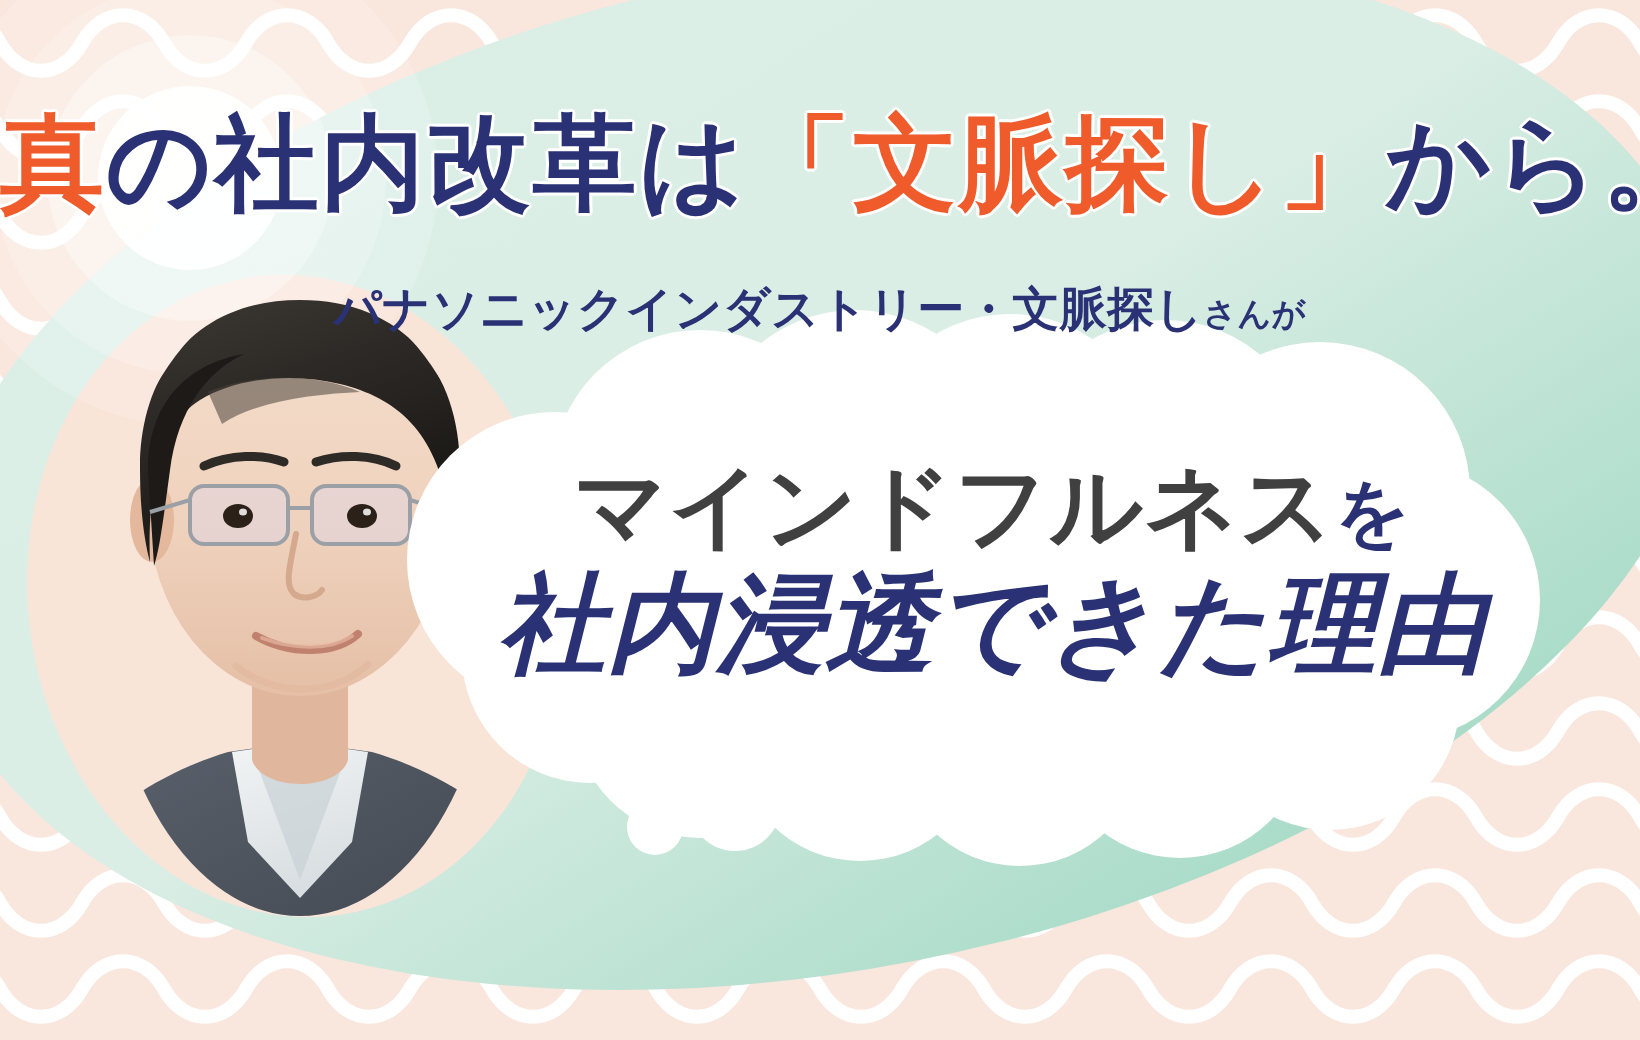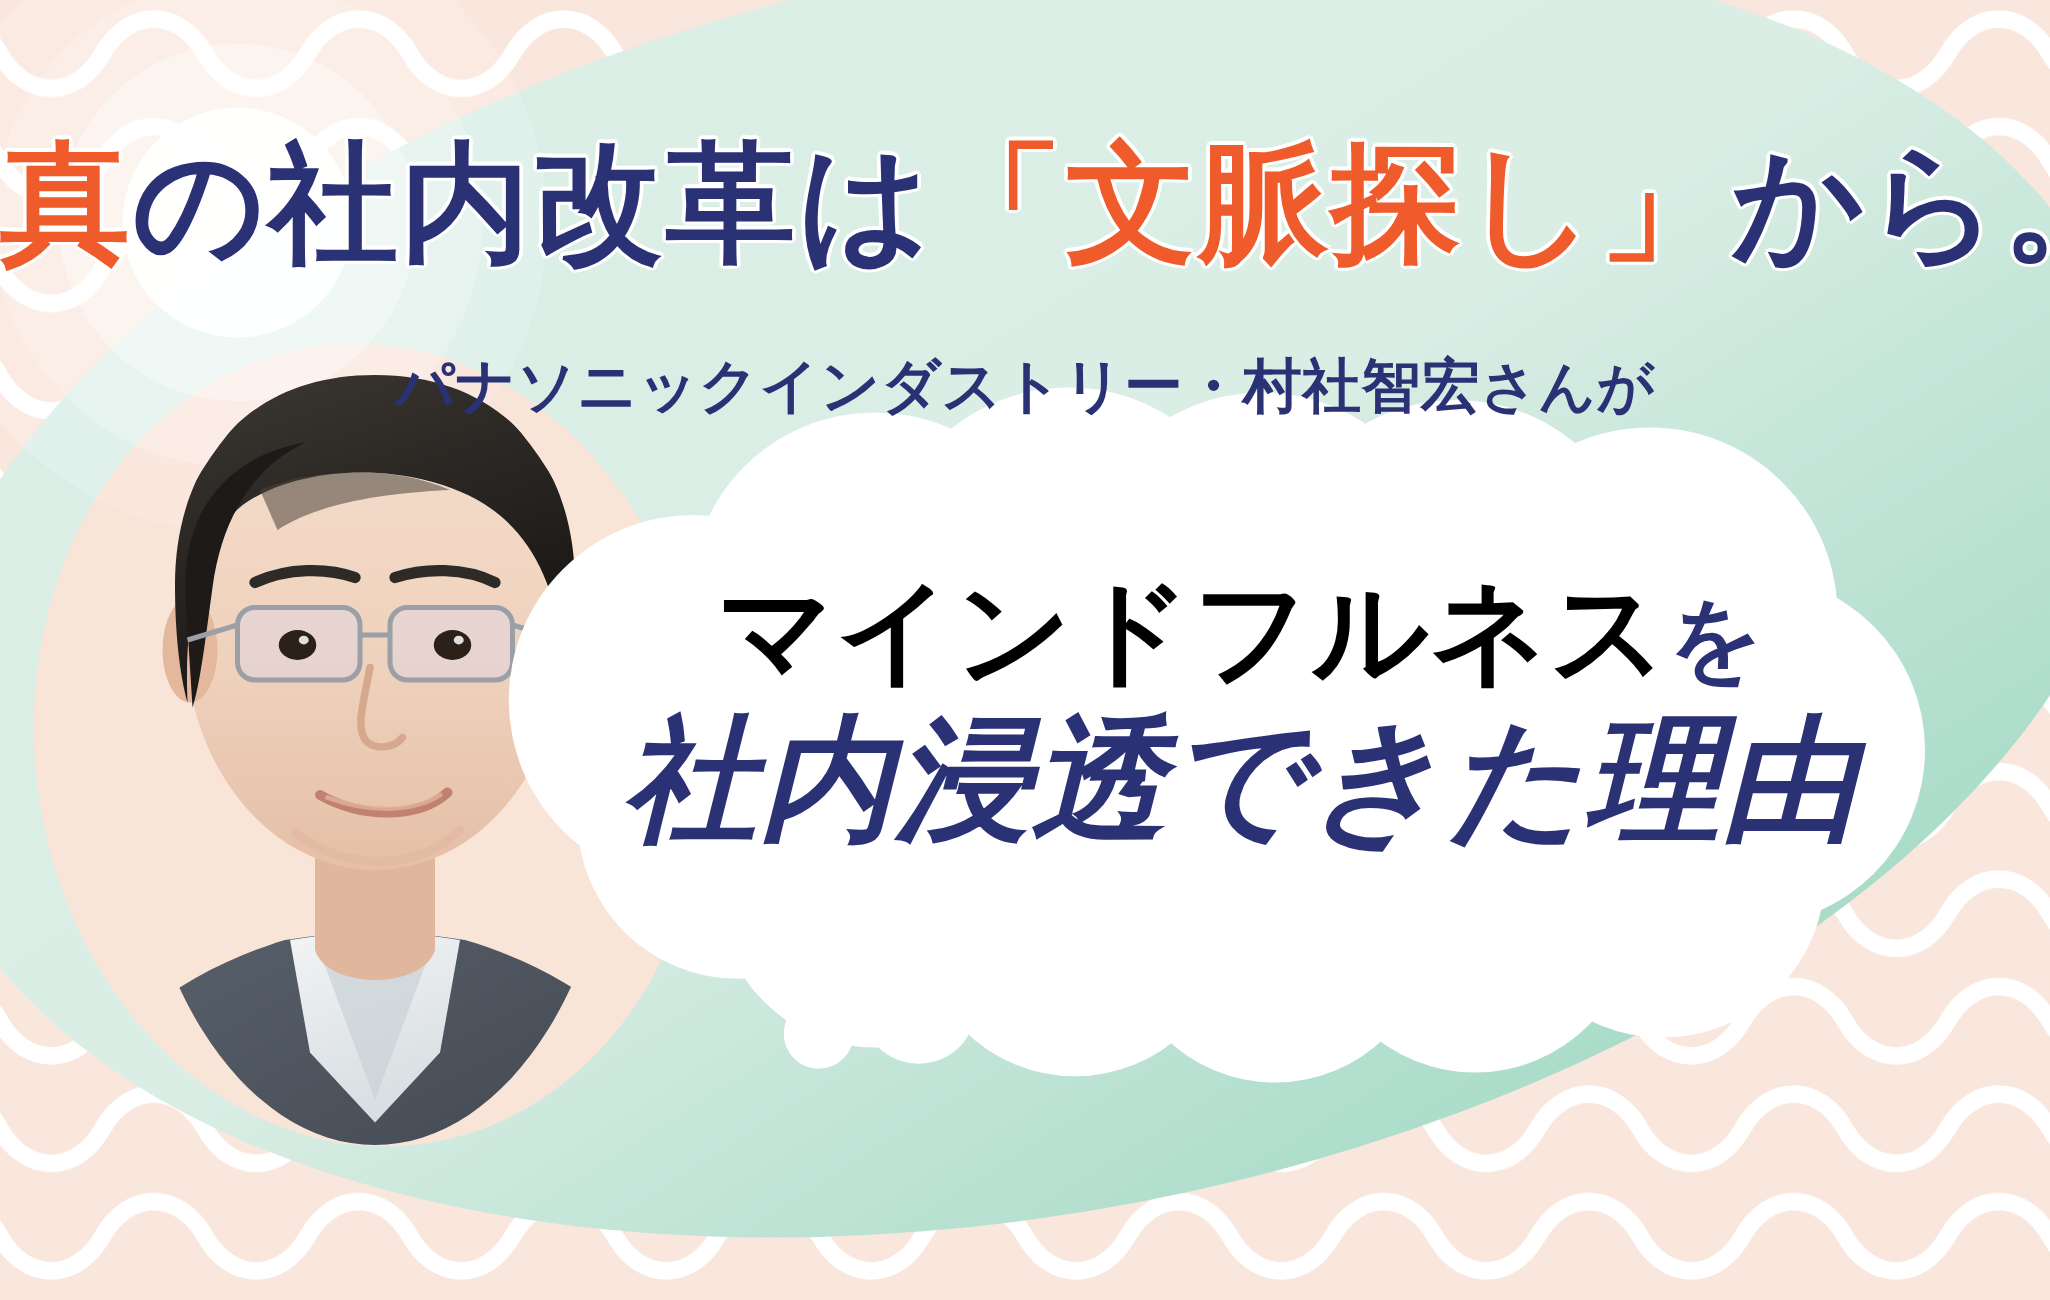--- a/index.html
+++ b/index.html
@@ -43,34 +43,34 @@
     position:absolute;
     left:0;right:0;top:278px;
     text-align:center;
     color:#2a3275;
     font-size:47px;
     line-height:1.34;
     font-weight:600;
     letter-spacing:0.5px;
   }
   .subtitle .sub-line{display:block;}
-  .subtitle .small{font-size:45px;}
+  .subtitle .small{font-size:33px;}
 
   .bubble-copy{
     position:absolute;
     left:455px;width:1075px;top:455px;
     text-align:center;
     font-weight:700;
     color:#2a3275;
     line-height:1.12;
   }
   .bubble-copy .bline{display:block;white-space:nowrap;}
   .bubble-copy .l1{font-size:92px;letter-spacing:1px;}
   .bubble-copy .l2{font-size:108px;letter-spacing:1px;margin-top:6px;font-style:italic;}
-  .bubble-copy .accent{color:#000000;}
+  .bubble-copy .accent{color:#404040;}
   .bubble-copy .kana-small{font-size:74px;}
 </style>
 </head>
 <body>
 
 <div id="stage">
 
   <svg class="layer" id="waves" viewBox="0 0 1640 1040" preserveAspectRatio="none">
     <defs>
       <pattern id="wavepat" x="0" y="0" width="164" height="86" patternUnits="userSpaceOnUse">
@@ -210,21 +210,21 @@
     </g>
   </svg>
 
   <div class="layer" id="copy">
 
     <div class="headline">
       <span class="accent">真</span><span>の社内改革は</span><span class="accent">「文脈探し」</span><span>から。</span>
     </div>
 
     <div class="subtitle">
-      <span class="sub-line"><span>パナソニックインダストリー・村社智宏</span><span class="small">さんが</span></span>
+      <span class="sub-line"><span>パナソニックインダストリー・文脈探し</span><span class="small">さんが</span></span>
     </div>
 
     <div class="bubble-copy">
       <span class="bline l1"><span class="accent">マインドフルネス</span><span class="kana-small">を</span></span>
       <span class="bline l2">社内浸透できた理由</span>
     </div>
 
   </div>
 
 </div>

